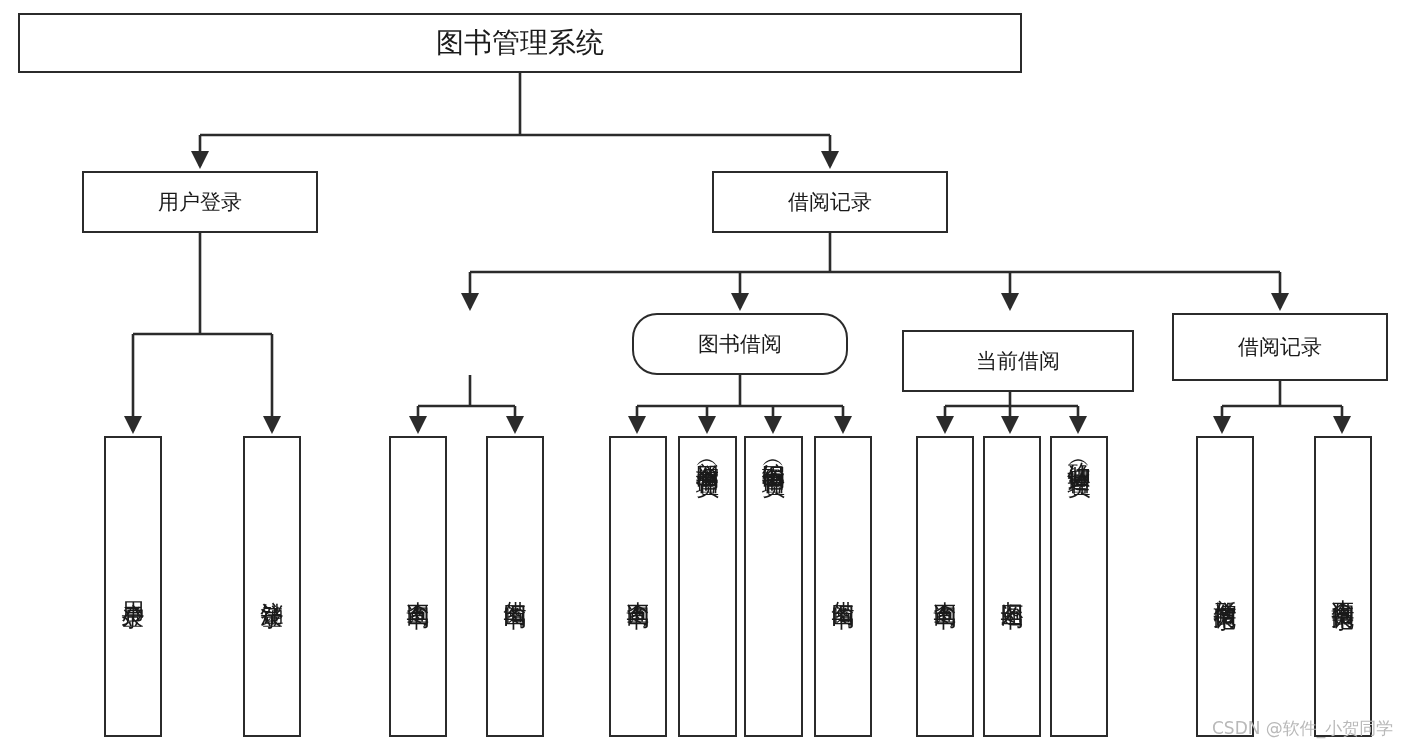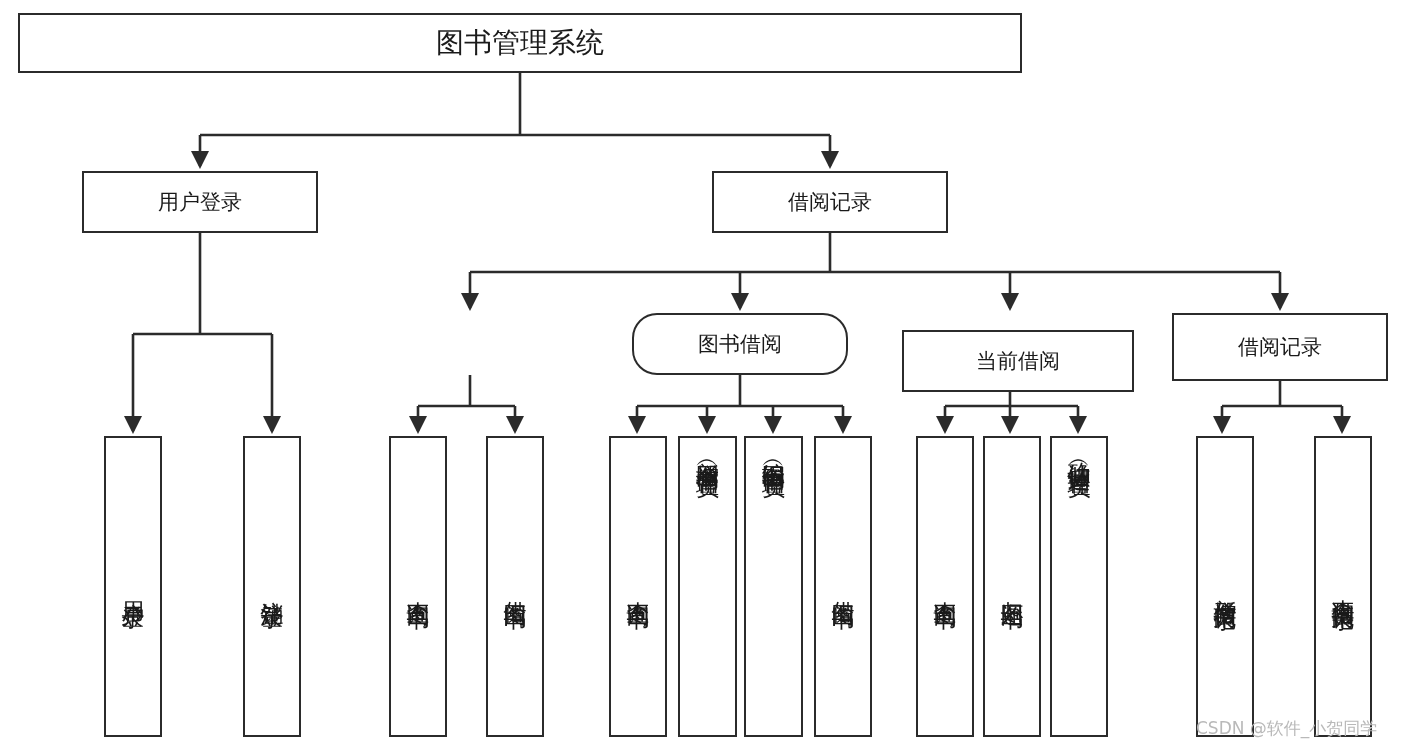--- a/index.html
+++ b/index.html
@@ -186,15 +186,15 @@
     <span class="label">确认归还（管理员）</span>
   </div>
 
   <div class="node vert mid" style="left:1196px; top:436px; width:58px; height:301px;">
     <span class="label">新增借阅记录</span>
   </div>
   <div class="node vert mid" style="left:1314px; top:436px; width:58px; height:301px;">
     <span class="label">查询借阅记录</span>
   </div>
 
-  <div class="watermark" style="left:1196px; top:717px;">CSDN @软件_小贺同学</div>
+  <div class="watermark" style="left:1196px; top:717px;padding-left:16px;">CSDN @软件_小贺同学</div>
 
 </div>
 
 </body></html>

